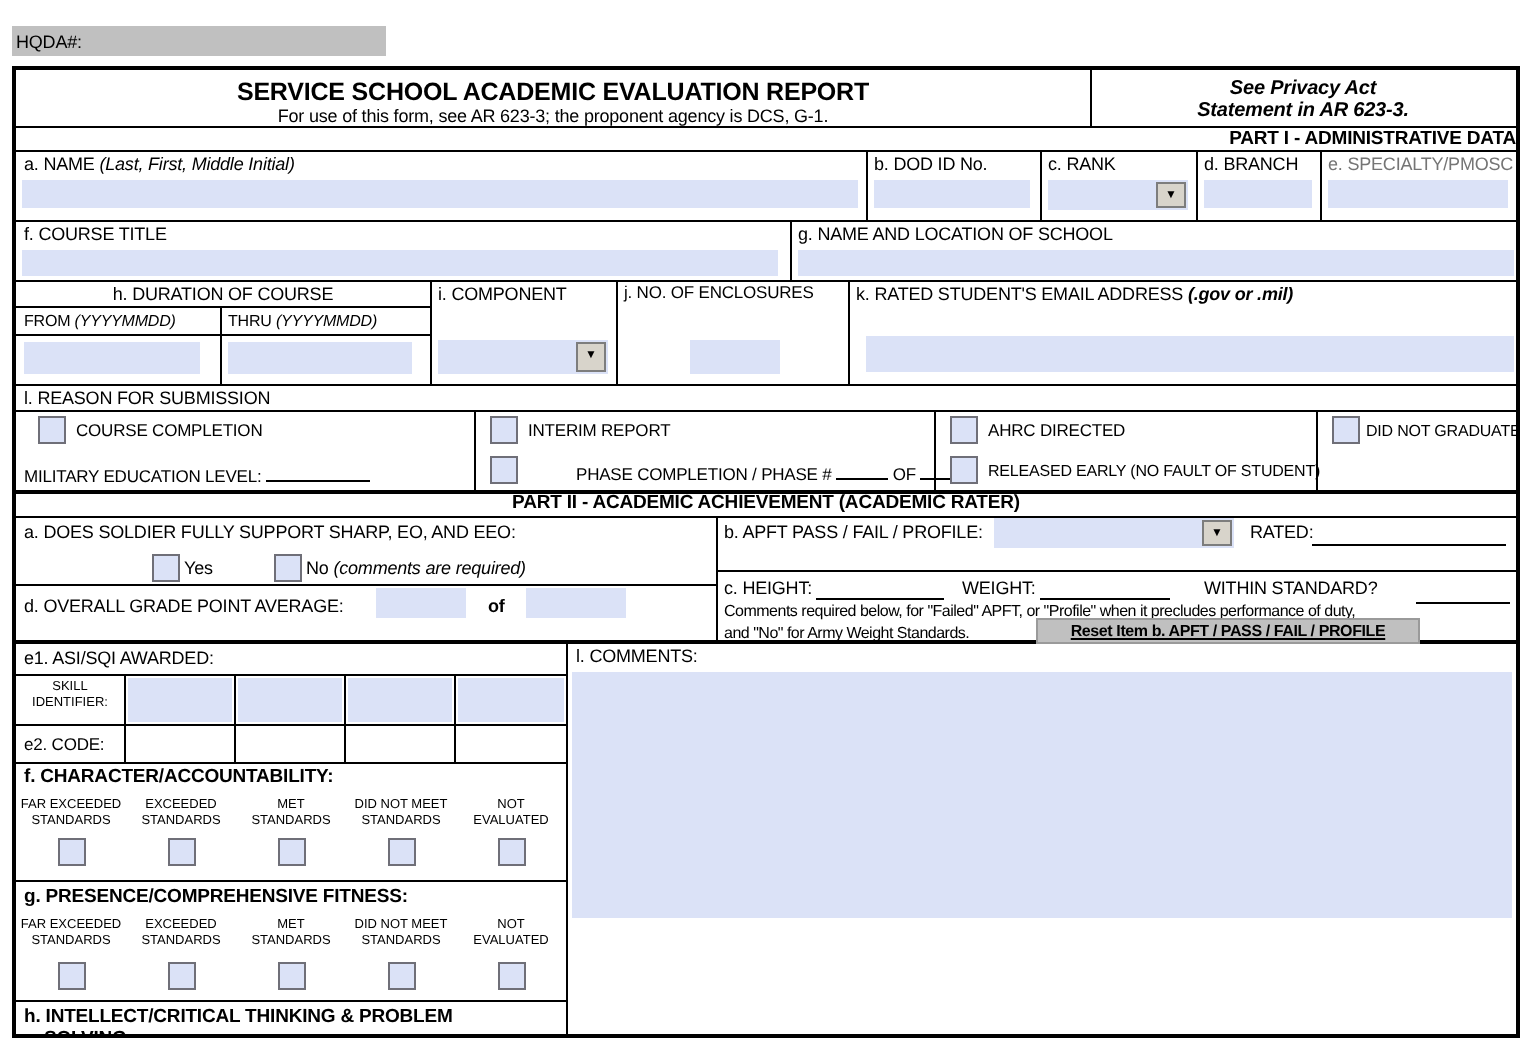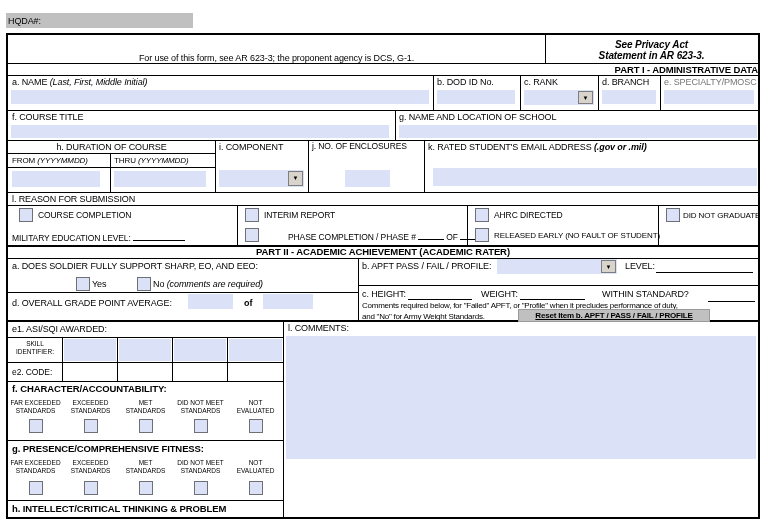--- a/index.html
+++ b/index.html
@@ -76,20 +76,21 @@
     <div class="vl" style="left:229px;top:170px;height:40px;"></div>
     <div class="vl" style="left:459px;top:170px;height:40px;"></div>
     <div class="vl" style="left:650px;top:170px;height:40px;"></div>
     <div class="vl" style="left:350px;top:223px;height:62px;"></div>
     <div class="vl" style="left:275px;top:285px;height:197px;"></div>
     <div class="vl" style="left:54px;top:302px;height:44px;"></div>
     <div class="vl" style="left:109px;top:302px;height:44px;"></div>
     <div class="vl" style="left:164px;top:302px;height:44px;"></div>
     <div class="vl" style="left:219px;top:302px;height:44px;"></div>
 
+    <div class="lbl b ctr" style="left:0;top:4px;width:537px;font-size:12.5px;line-height:14px;">SERVICE SCHOOL ACADEMIC EVALUATION REPORT</div>
     <div class="lbl ctr" style="left:0;top:18px;width:537px;font-size:9px;">For use of this form, see AR 623-3; the proponent agency is DCS, G-1.</div>
     <div class="lbl b it ctr s10" style="left:537px;top:4px;width:213px;">See Privacy Act</div>
     <div class="lbl b it ctr s10" style="left:537px;top:15px;width:213px;">Statement in AR 623-3.</div>
 
     <div class="lbl b ctr s95" style="left:0;top:30px;width:750px;text-align:right;">PART I - ADMINISTRATIVE DATA</div>
 
     <div class="lbl" style="left:4px;top:42px;">
       <span>a. NAME</span>
       <span class="it">(Last, First, Middle Initial)</span>
     </div>
@@ -177,21 +178,21 @@
 
     <div class="lbl" style="left:4px;top:263px;">d. OVERALL GRADE POINT AVERAGE:</div>
     <div class="fld" style="left:180px;top:259px;width:45px;height:15px;"></div>
     <div class="lbl b" style="left:236px;top:263px;">of</div>
     <div class="fld" style="left:255px;top:259px;width:50px;height:15px;"></div>
 
     <div class="lbl" style="left:354px;top:226px;">b. APFT PASS / FAIL / PROFILE:</div>
     <div class="fld" style="left:489px;top:224px;width:120px;height:15px;">
       <span class="ddbtn">▼</span>
     </div>
-    <div class="lbl" style="left:617px;top:226px;">LEVEL:</div>
+    <div class="lbl" style="left:617px;top:226px;">RATED:</div>
     <div class="blank" style="left:648px;top:224px;width:97px;height:13px;"></div>
 
     <div class="lbl" style="left:354px;top:254px;">c. HEIGHT:</div>
     <div class="blank" style="left:400px;top:251px;width:64px;height:13px;"></div>
     <div class="lbl" style="left:473px;top:254px;">WEIGHT:</div>
     <div class="blank" style="left:512px;top:251px;width:65px;height:13px;"></div>
     <div class="lbl" style="left:594px;top:254px;">WITHIN STANDARD?</div>
     <div class="blank" style="left:700px;top:253px;width:47px;height:13px;"></div>
 
     <div class="note" style="left:354px;top:266px;">Comments required below, for "Failed" APFT, or "Profile" when it precludes performance of duty,</div>

